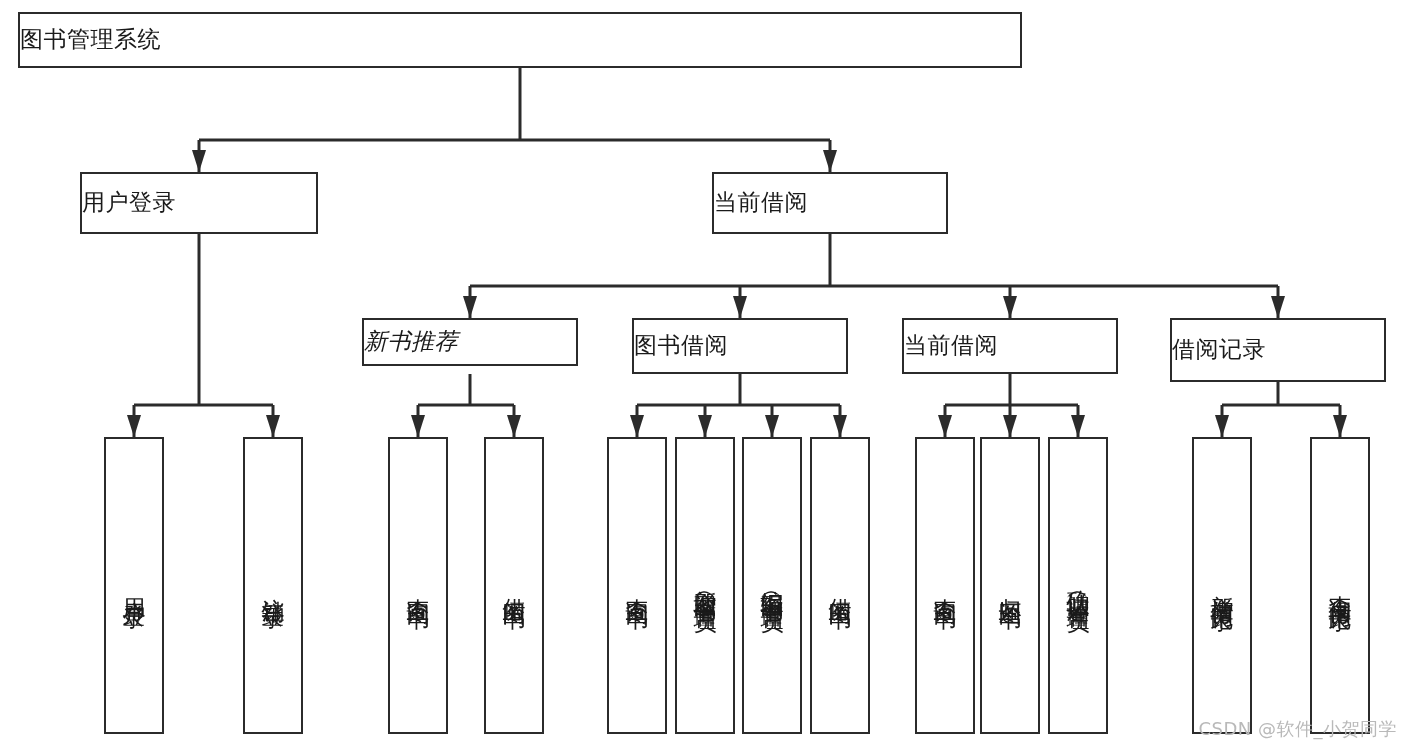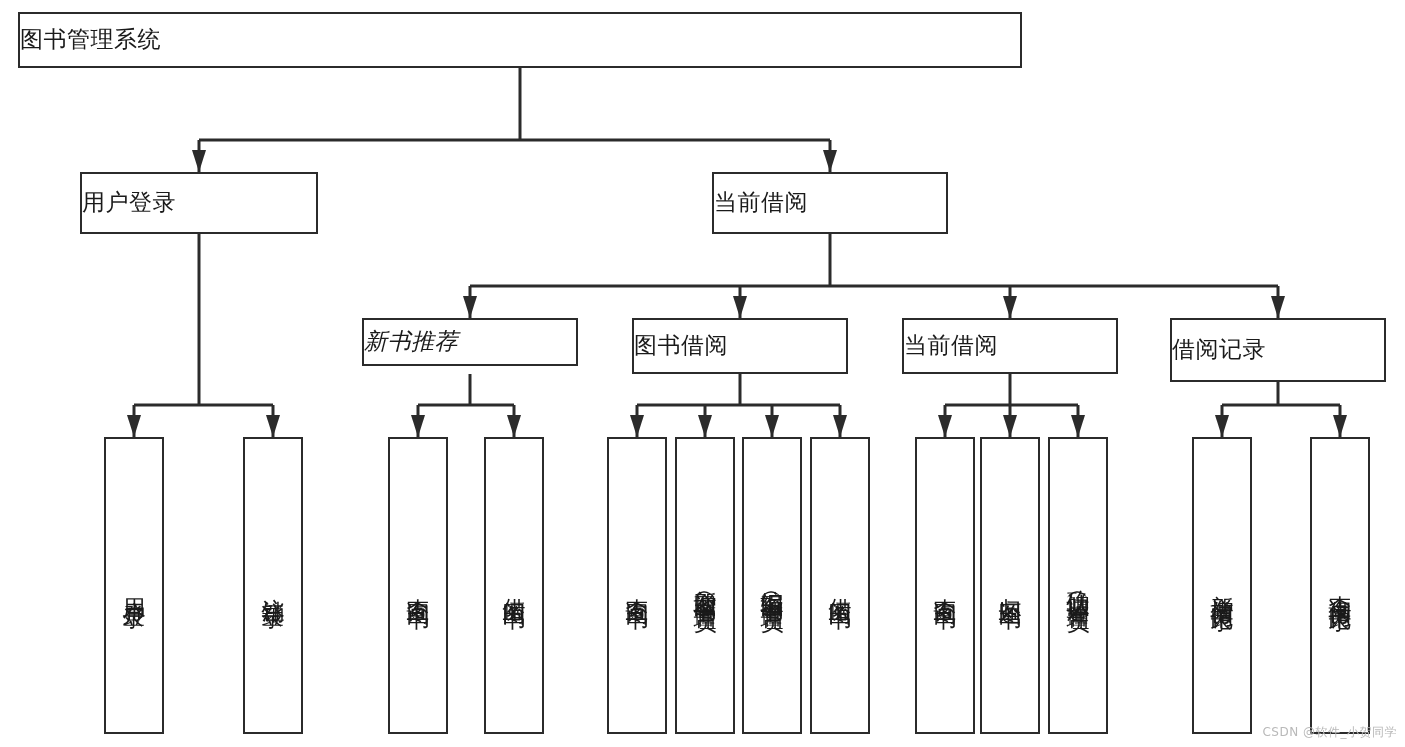--- a/index.html
+++ b/index.html
@@ -53,21 +53,21 @@
     text-orientation: upright;
     font-size: 23px;
     letter-spacing: 3px;
     line-height: 1;
     white-space: nowrap;
   }
   #watermark {
     position: absolute;
     right: 8px;
     bottom: 6px;
-    font-size: 12px;
+    font-size: 18px;
     color: #b9b9b9;
     letter-spacing: 0.5px;
     white-space: nowrap;
     pointer-events: none;
   }
 </style>
 </head>
 <body>
 
 <div id="canvas">

